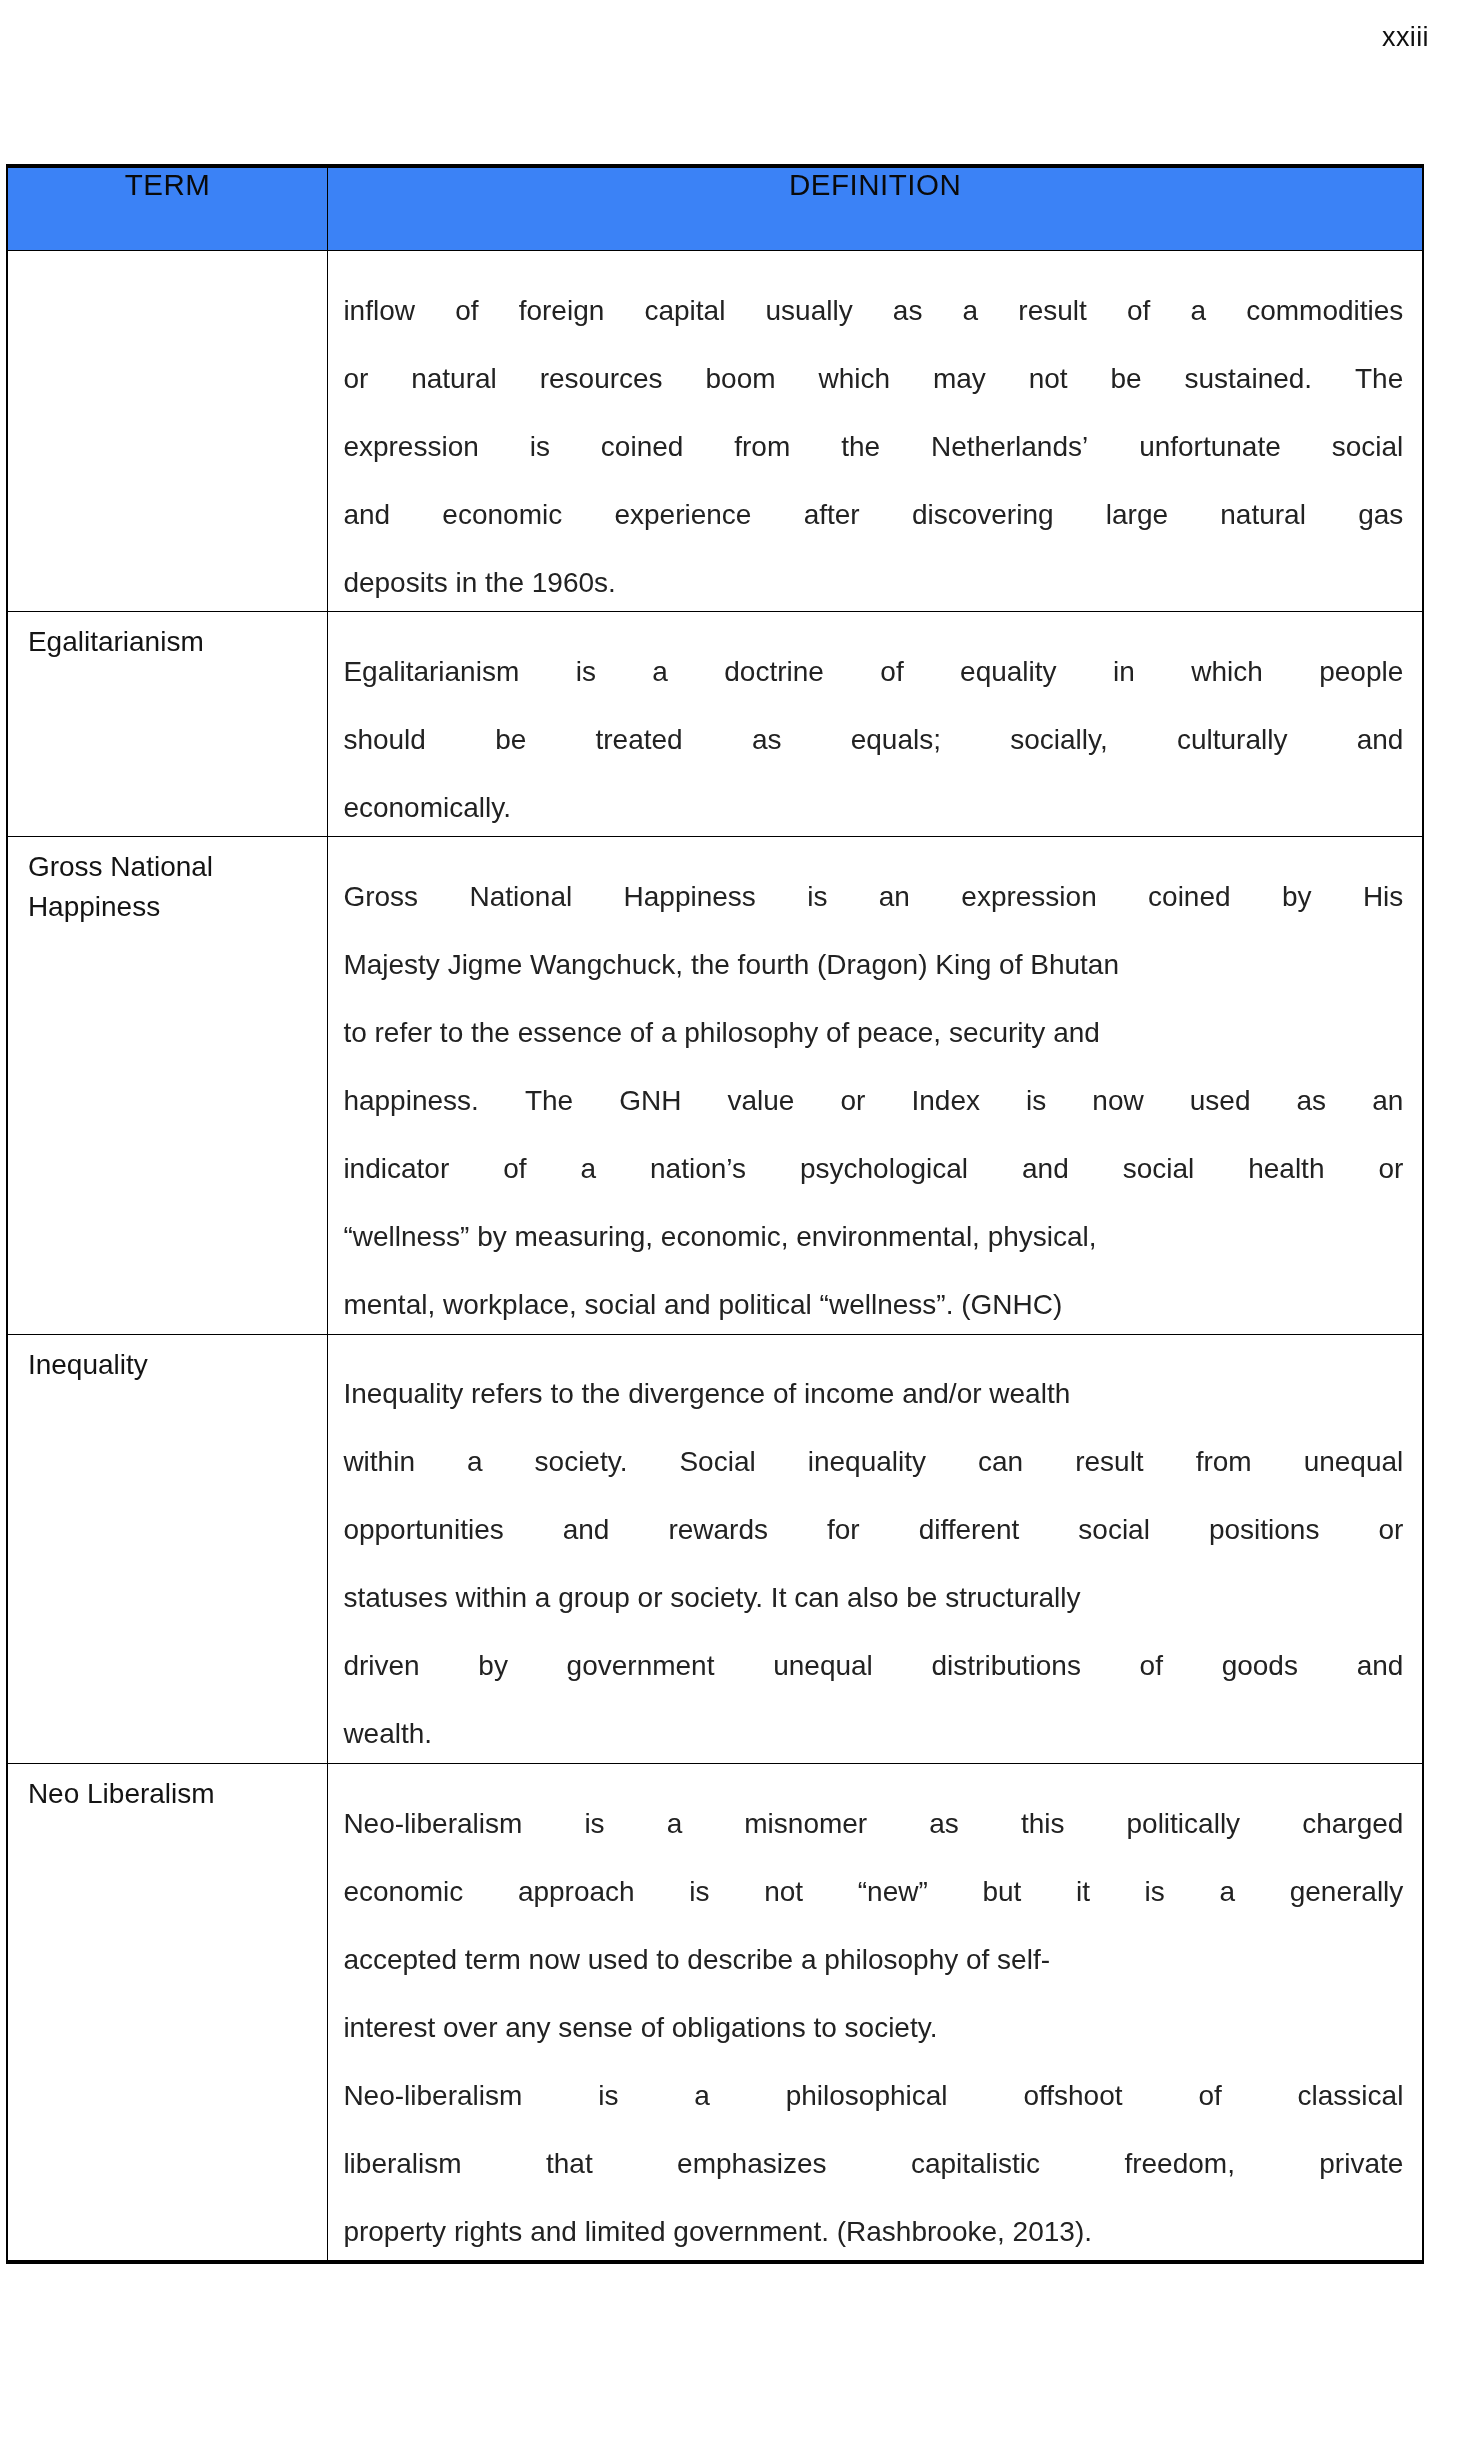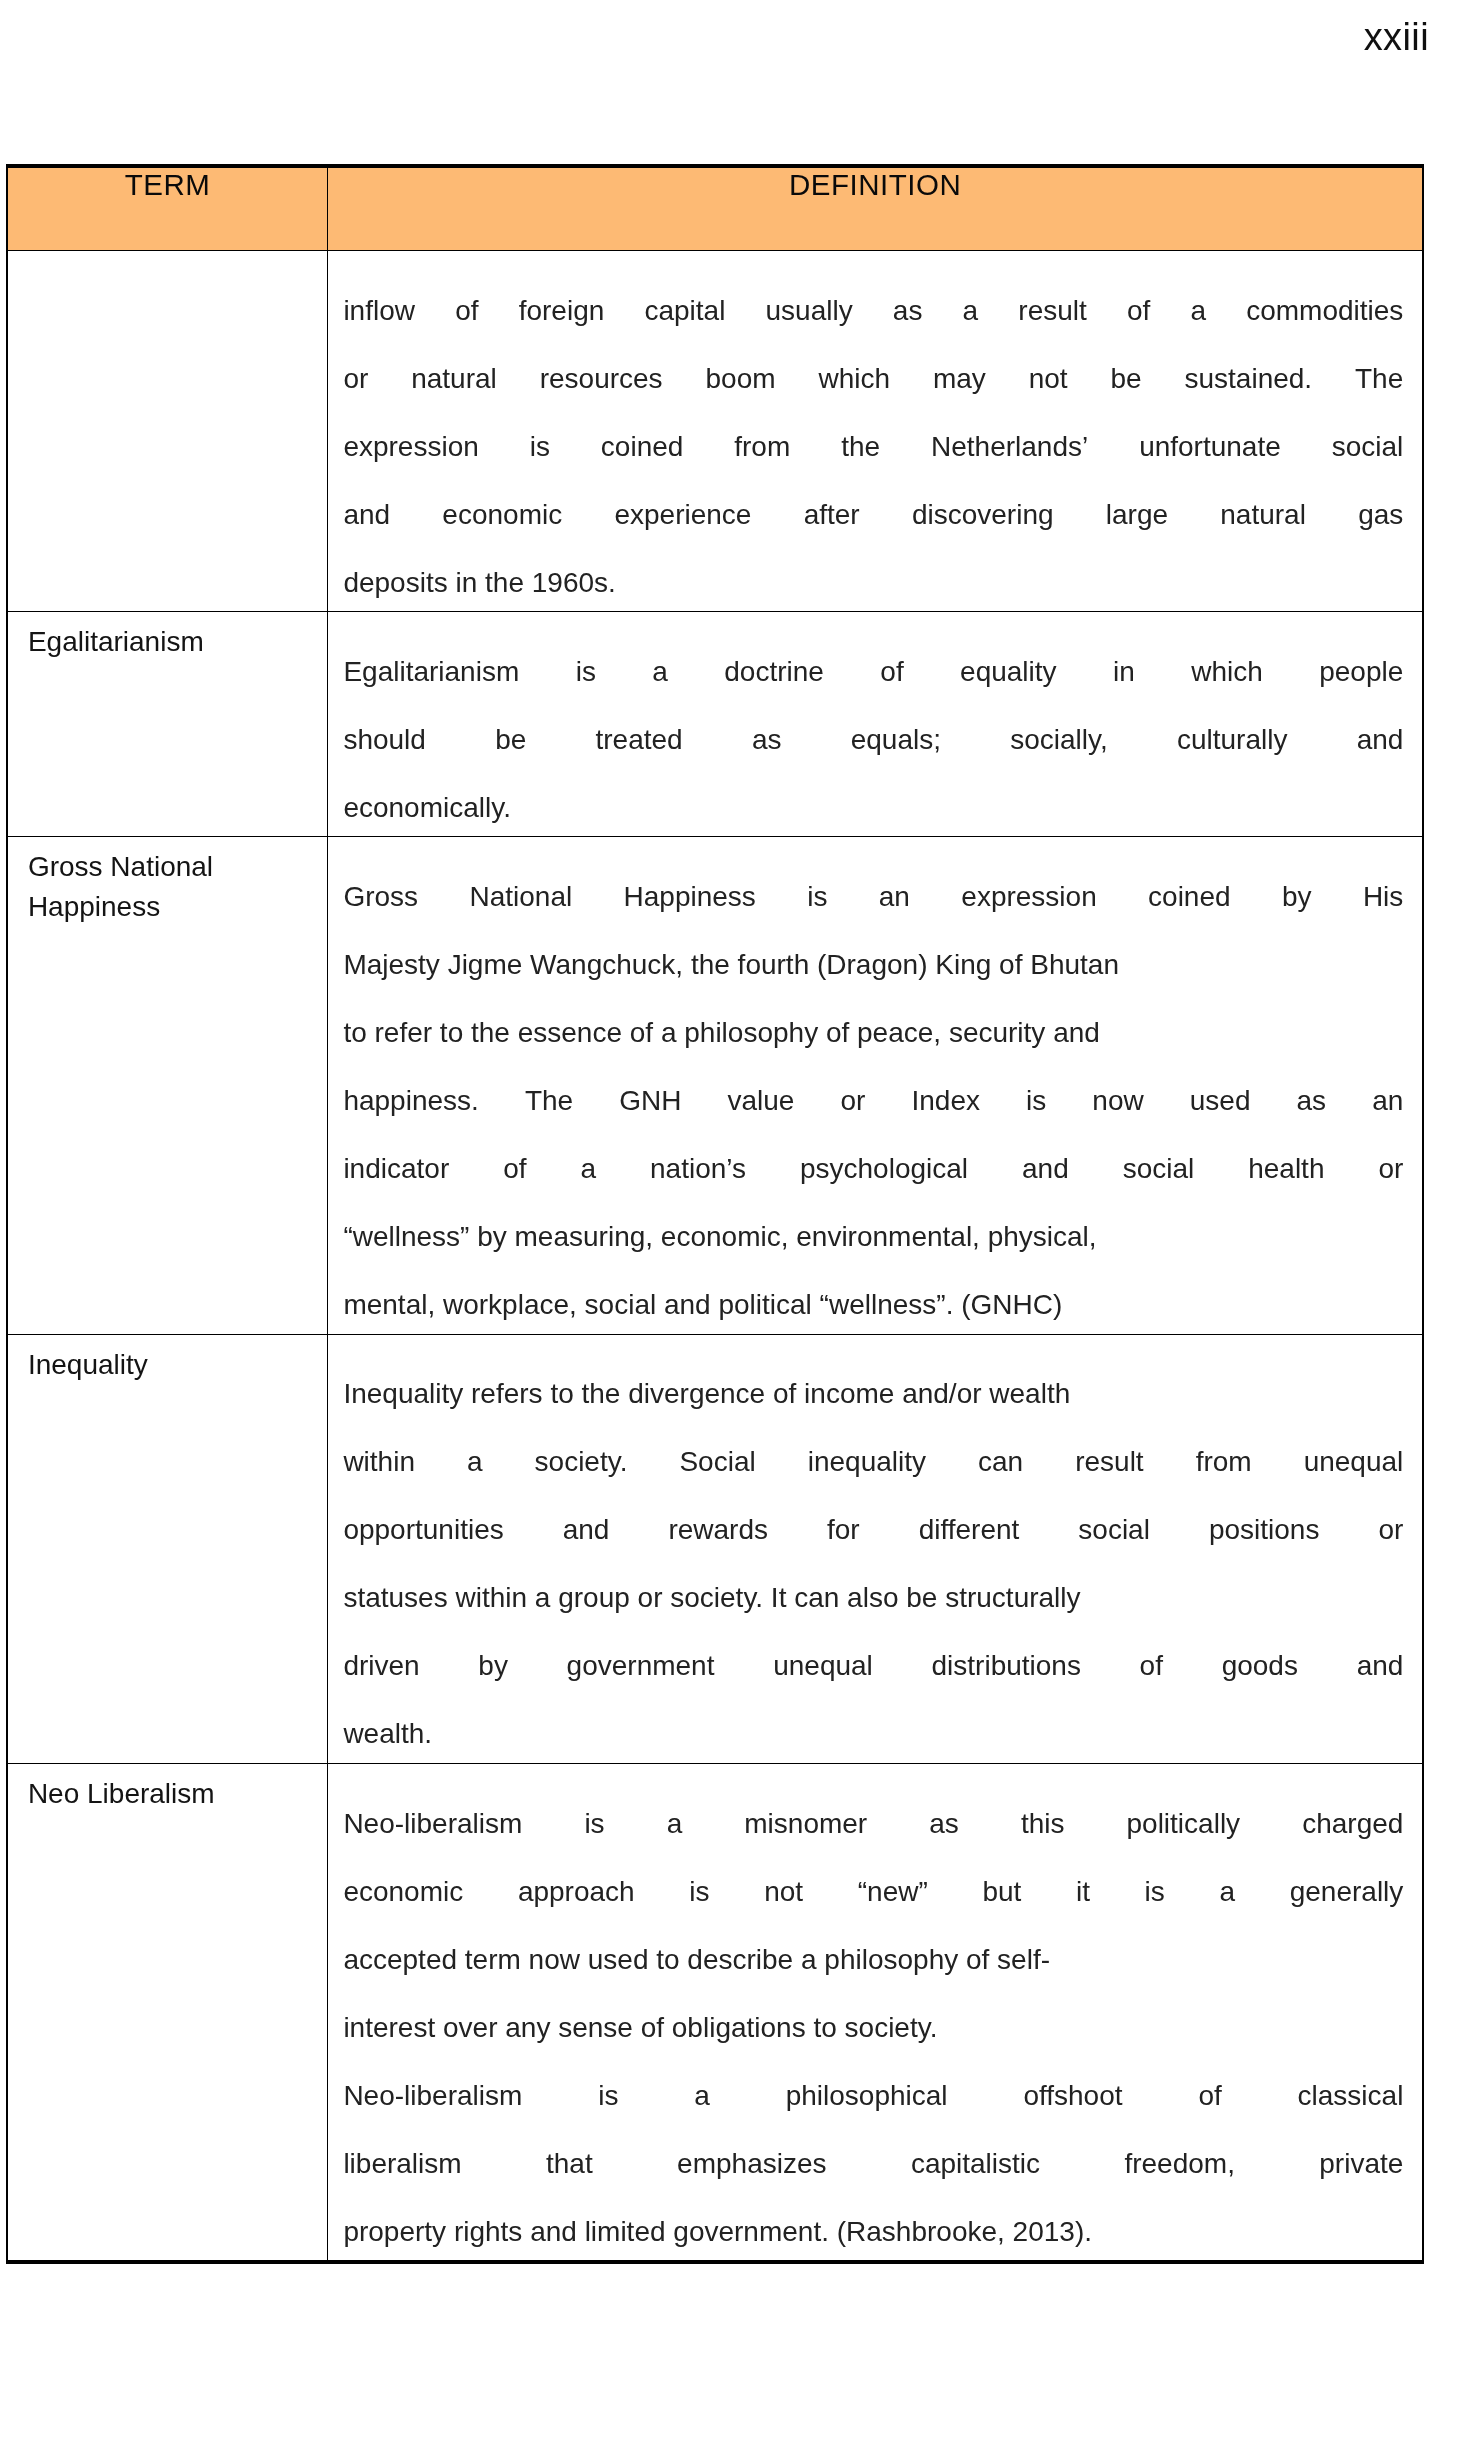--- a/index.html
+++ b/index.html
@@ -22,21 +22,21 @@
     top: 0;
     width: 1481px;
     height: 2462px;
   }
 
   
   .page-number {
     position: absolute;
     right: 52px;
     top: 18.5px;
-    font-size: 38px;
+    font-size: 27px;
     line-height: 37px;
     letter-spacing: 0.4px;
     color: #101010;
     text-align: right;
     white-space: nowrap;
   }
 
   
   .glossary-table {
     position: absolute;
@@ -56,21 +56,21 @@
 
   .glossary-table th,
   .glossary-table td {
     border: 1.7px solid #000;
     vertical-align: top;
     padding: 0;
   }
 
   
   thead th {
-    background: #fdba74;
+    background: #3b82f6;
     height: 78px;
     border-bottom: 4.2px solid #000;
     text-align: center;
     vertical-align: middle;
     font-weight: normal;
     font-size: 29.5px;
     letter-spacing: 0.5px;
     color: #0a0a0a;
   }
   thead th.th-term { padding-bottom: 1.7px; }

